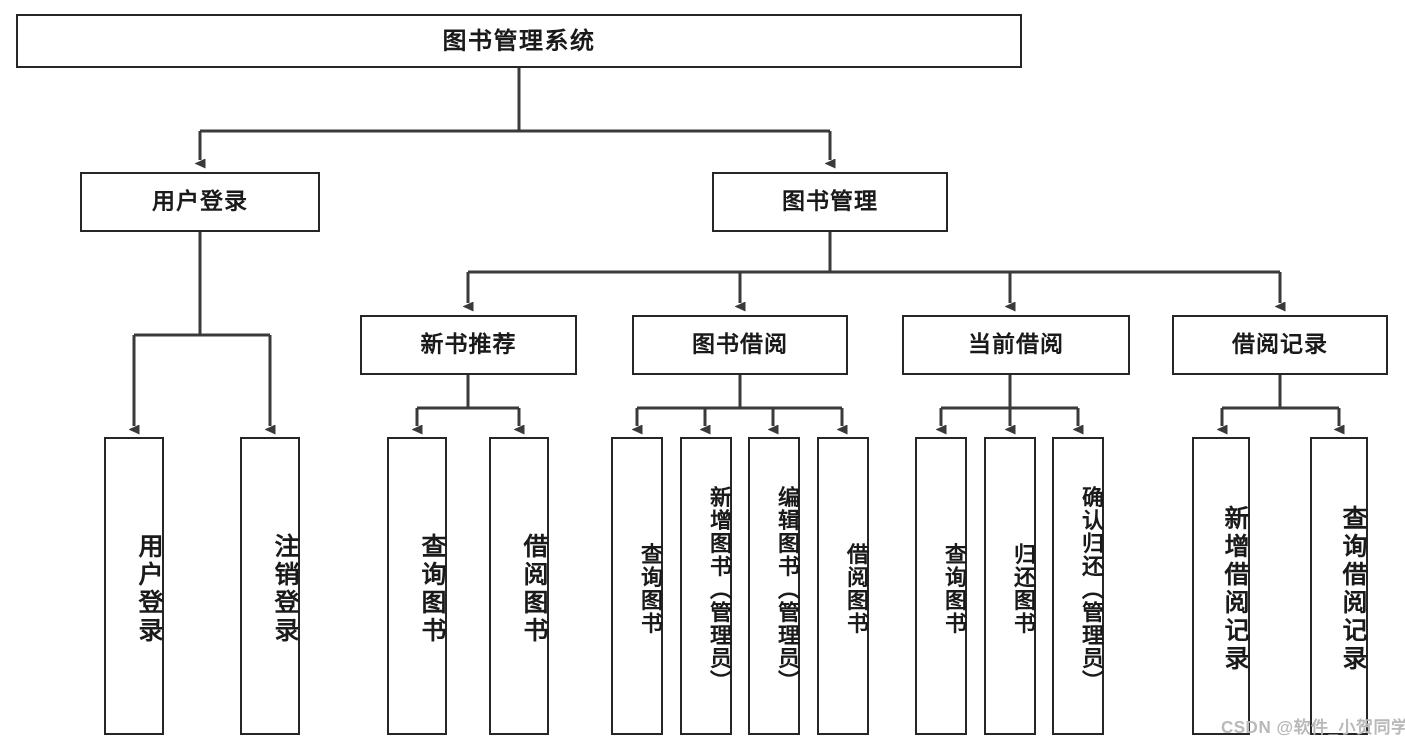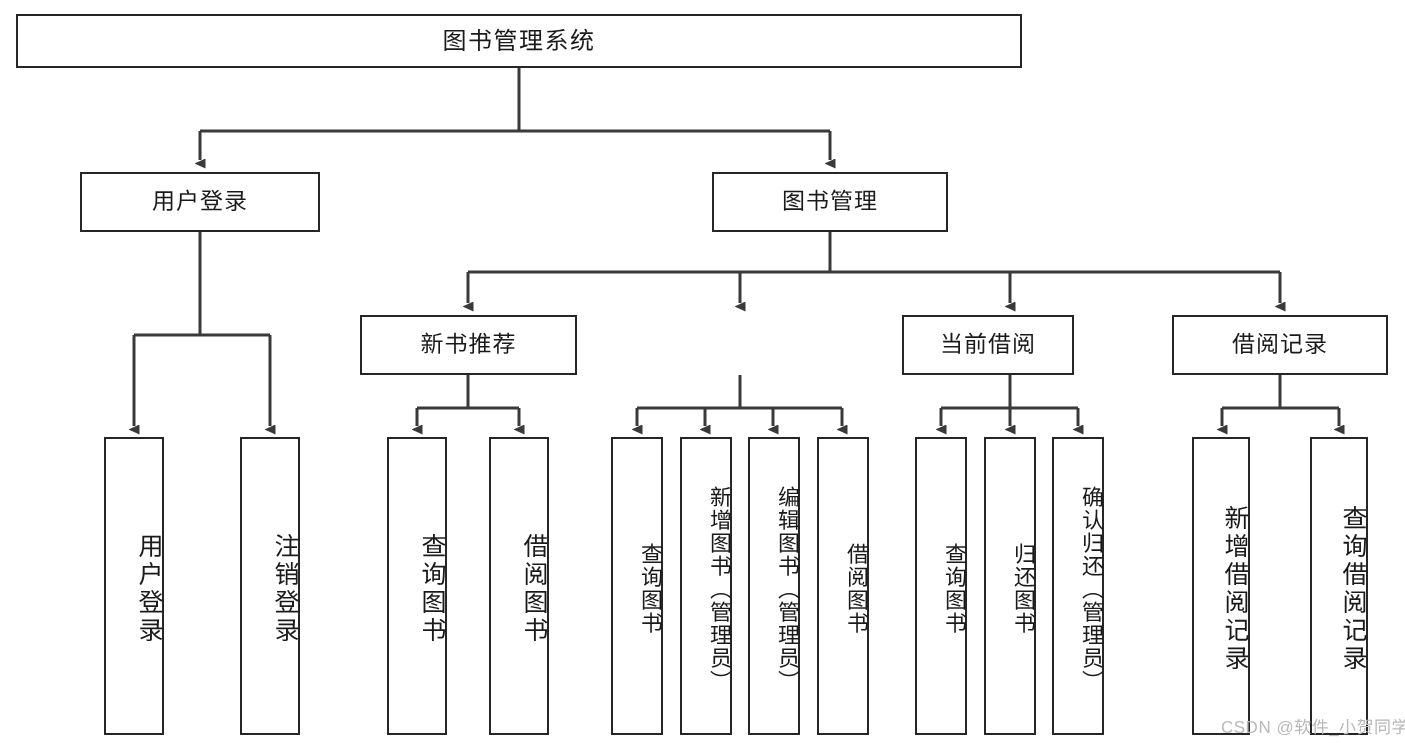--- a/index.html
+++ b/index.html
@@ -10,20 +10,21 @@
   }
   body {
     font-family: "Liberation Sans", "DejaVu Sans", sans-serif;
   }
   #canvas {
     position: relative;
     width: 1405px;
     height: 747px;
     background: #ffffff;
     overflow: hidden;
+    font-weight: bold;
   }
   #edges {
     position: absolute;
     left: 0;
     top: 0;
     width: 1405px;
     height: 747px;
   }
   .node {
     position: absolute;
@@ -137,21 +138,24 @@
   <div class="node node-h" style="left:80px; top:172px; width:240px; height:60px;">
     <span>用户登录</span>
   </div>
   <div class="node node-h" style="left:360px; top:315px; width:217px; height:60px;">
     <span>新书推荐</span>
   </div>
 
   <div class="node node-h" style="left:712px; top:172px; width:236px; height:60px;">
     <span>图书管理</span>
   </div>
-  <div class="node node-h" style="left:902px; top:315px; width:172px; height:60px;">
+  <div class="node node-h" style="left:632px; top:315px; width:216px; height:60px;">
+    <span>图书借阅</span>
+  </div>
+  <div class="node node-h" style="left:902px; top:315px; width:228px; height:60px;">
     <span>当前借阅</span>
   </div>
   <div class="node node-h" style="left:1172px; top:315px; width:216px; height:60px;align-items:center;">
     <span>借阅记录</span>
   </div>
 
   <div class="node node-v" style="left:104px; top:437px; width:60px; height:298px;">
     <span class="vlabel">用户登录</span>
   </div>
   <div class="node node-v" style="left:240px; top:437px; width:60px; height:298px;">

